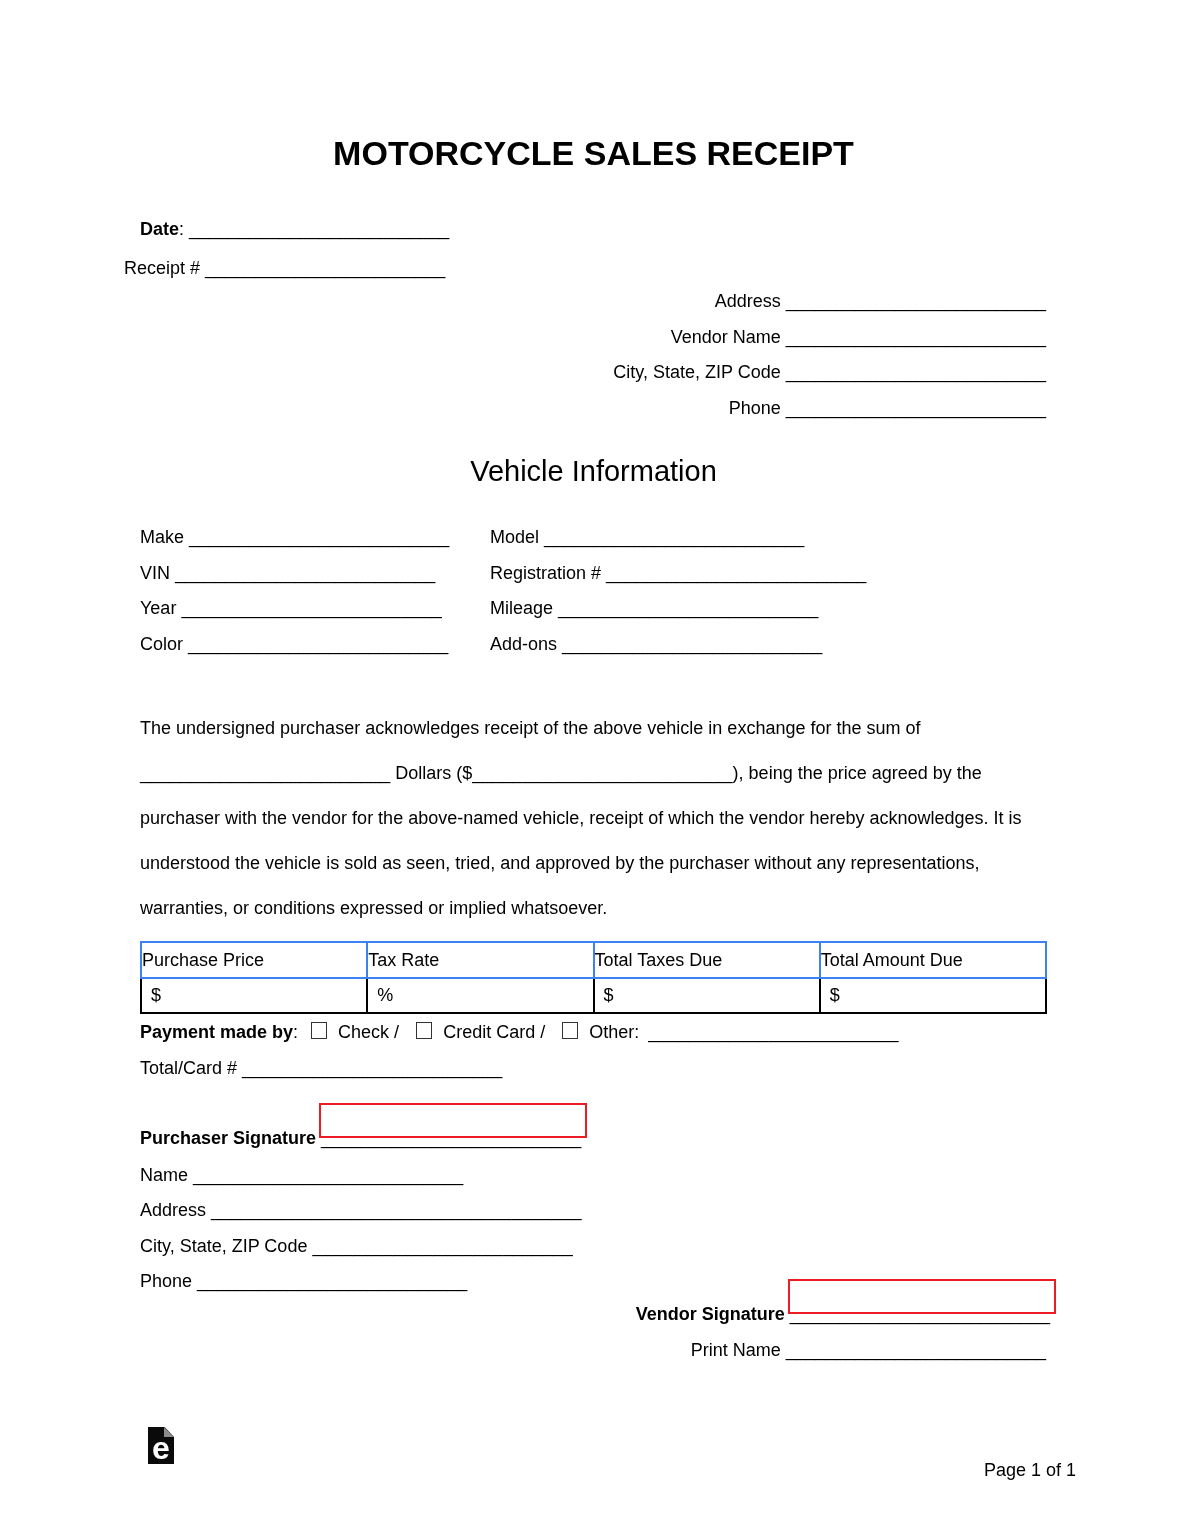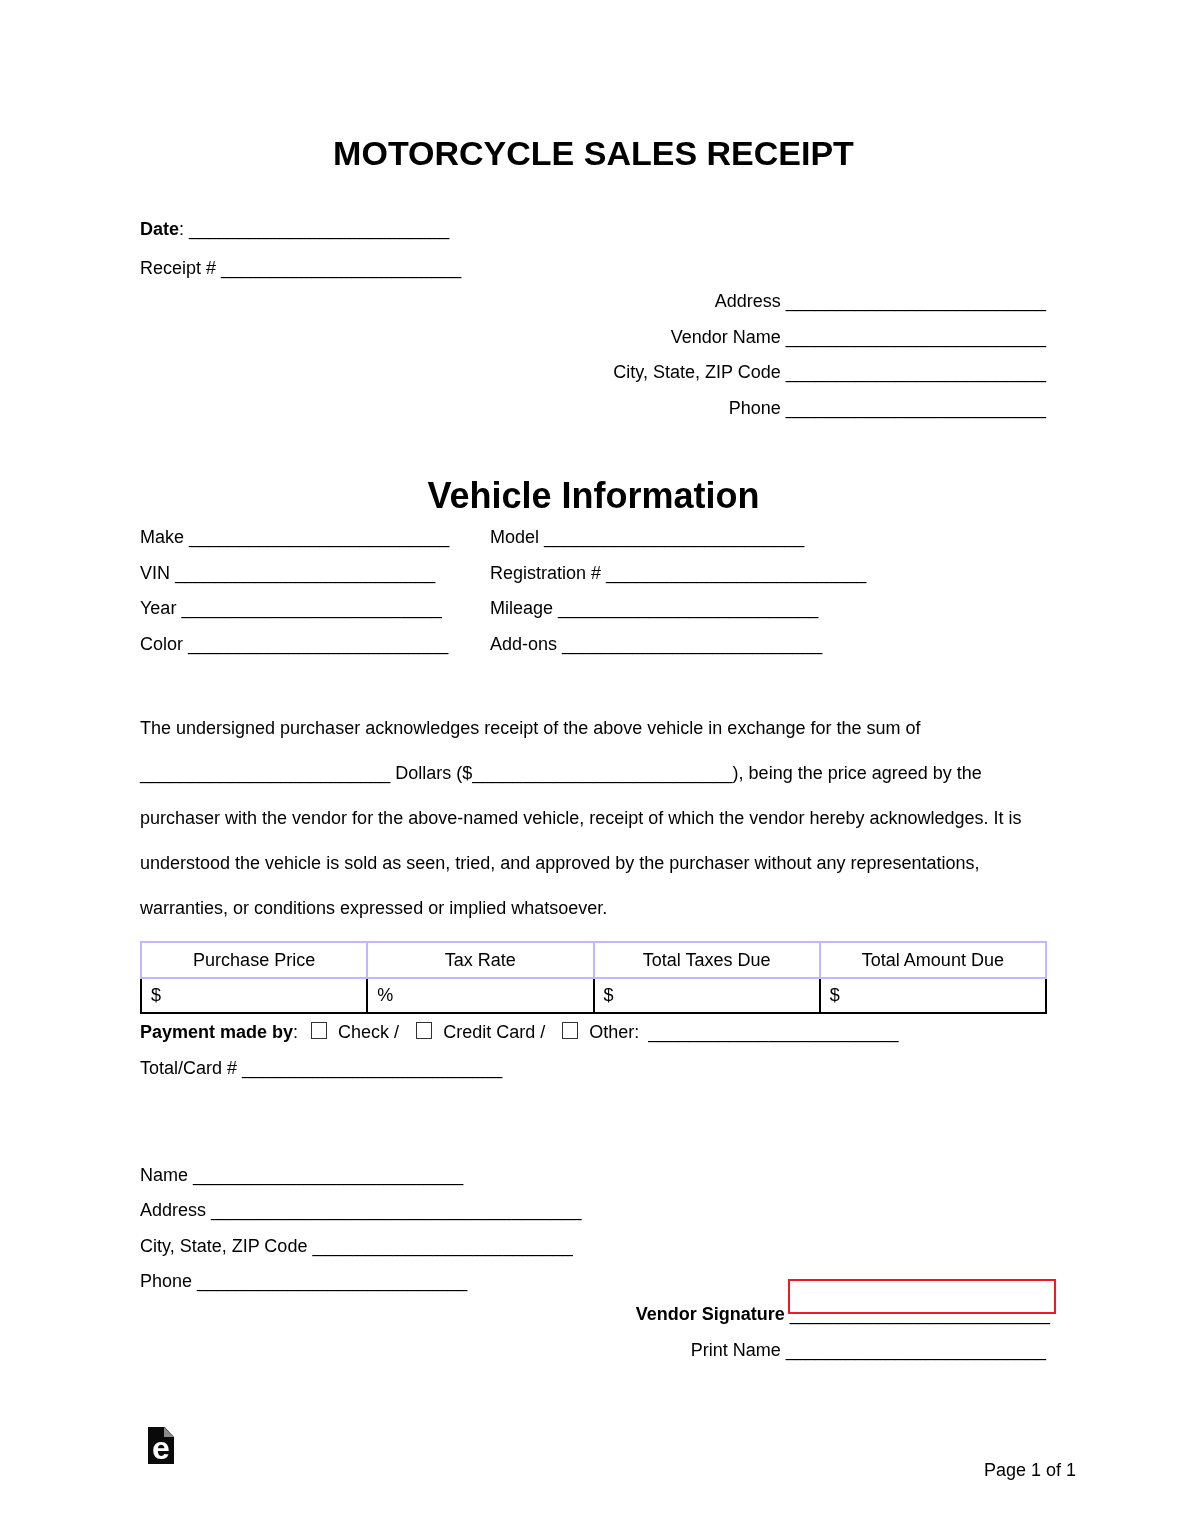--- a/index.html
+++ b/index.html
@@ -9,32 +9,32 @@
     font-size:18px;color:#000;overflow:hidden;
   }
   .abs{position:absolute;}
   .b{font-weight:bold;}
   .row{white-space:nowrap;}
   .blank{white-space:nowrap;letter-spacing:0;}
 
   .title{top:134px;left:0;width:100%;text-align:center;font-size:34px;font-weight:bold;}
 
   .date-row{top:219px;left:140px;}
-  .receipt-row{top:258px;left:140px;}
+  .receipt-row{top:258px;left:124px;}
 
   .vendor-block{top:284px;right:141px;text-align:right;line-height:35.5px;}
 
-  .veh-heading{top:455px;left:0;width:100%;text-align:center;font-size:36px;font-weight:bold;margin-top:20px;}
+  .veh-heading{top:455px;left:0;width:100%;text-align:center;font-size:29px;font-weight:normal;}
   .veh-grid{top:520px;left:140px;width:907px;line-height:35.5px;}
   .veh-grid .r{display:grid;grid-template-columns:350px 1fr;}
 
   .agreement{top:706px;left:140px;width:917px;line-height:45px;}
 
   .price-table{top:941px;left:140px;width:907px;border-collapse:collapse;table-layout:fixed;}
-  .price-table th{border:2px solid #c4b5fd;height:34px;font-weight:normal;font-size:18px;text-align:center;padding:0;}
+  .price-table th{border:2px solid #3b82f6;height:34px;font-weight:normal;font-size:18px;text-align:left;padding:0;}
   .price-table td{border:2px solid #000;height:33px;font-size:18px;text-align:left;padding:0 0 0 9px;vertical-align:middle;}
 
   .payment-row{top:1022px;left:140px;}
   .cb{display:inline-block;width:14px;height:15px;border:1.6px solid #333;vertical-align:-1px;margin:0 11px 0 8px;background:#fff;}
   .opt{margin-right:4px;}
 
   .checkcard-row{top:1058px;left:140px;}
 
   .purch-sig-row{top:1128px;left:140px;}
   .sig-wrap{position:relative;display:inline-block;}
@@ -164,20 +164,27 @@
     <span class="cb"></span><span class="opt">Credit Card /</span>
     <span class="cb"></span><span class="opt">Other:</span>
     <span class="blank">_________________________</span>
   </div>
 
   <div class="abs row checkcard-row">
     <span>Total/Card #</span>
     <span class="blank">__________________________</span>
   </div>
 
+  <div class="abs row purch-sig-row">
+    <span class="b">Purchaser Signature</span>
+    <span class="sig-wrap blank">
+      <span class="blank">__________________________</span>
+      <span class="sig-box"></span>
+    </span>
+  </div>
 
   <div class="abs purch-info">
     <div class="row">
       <span>Name</span>
       <span class="blank">___________________________</span>
     </div>
     <div class="row">
       <span>Address</span>
       <span class="blank">_____________________________________</span>
     </div>

